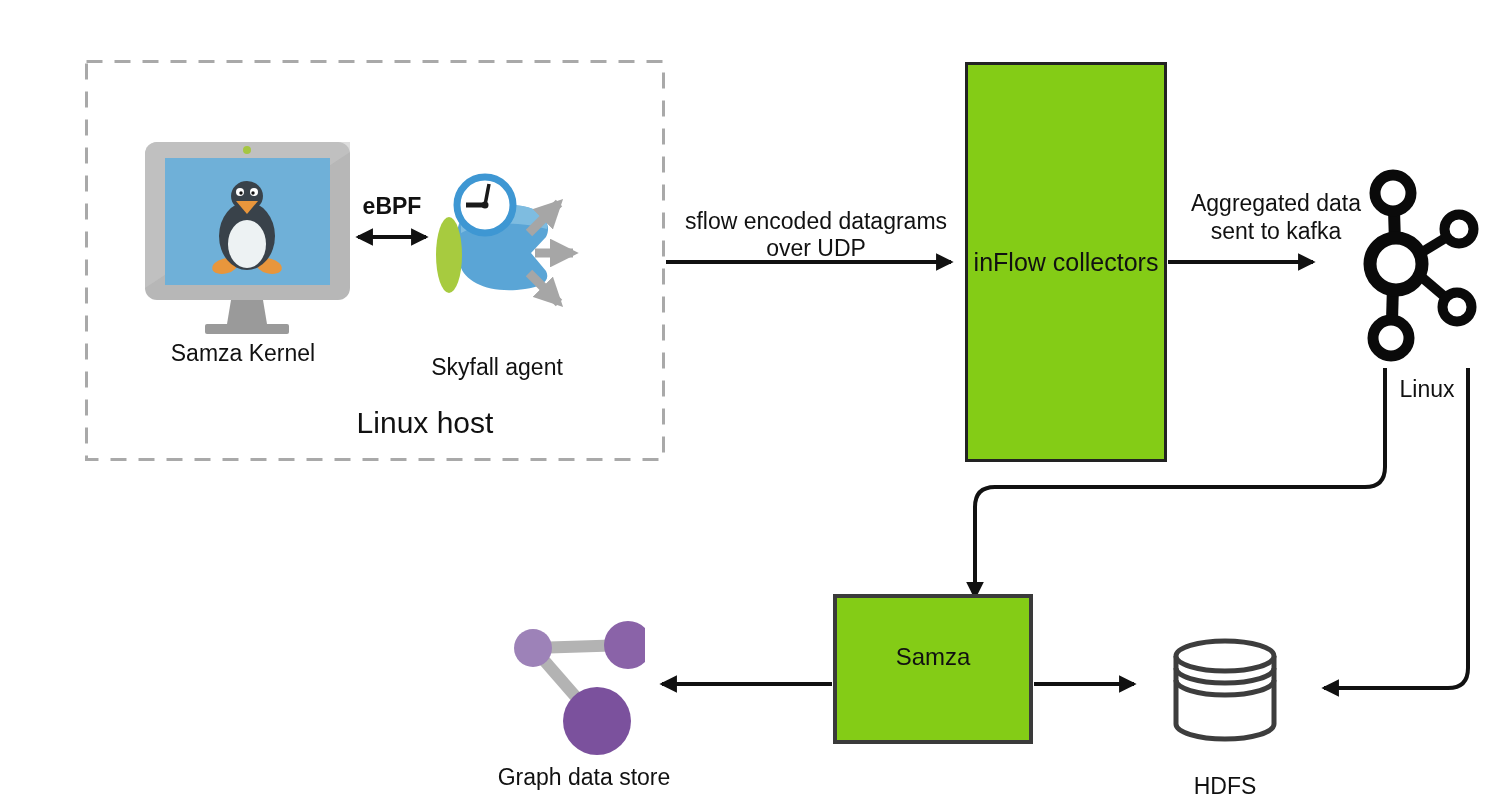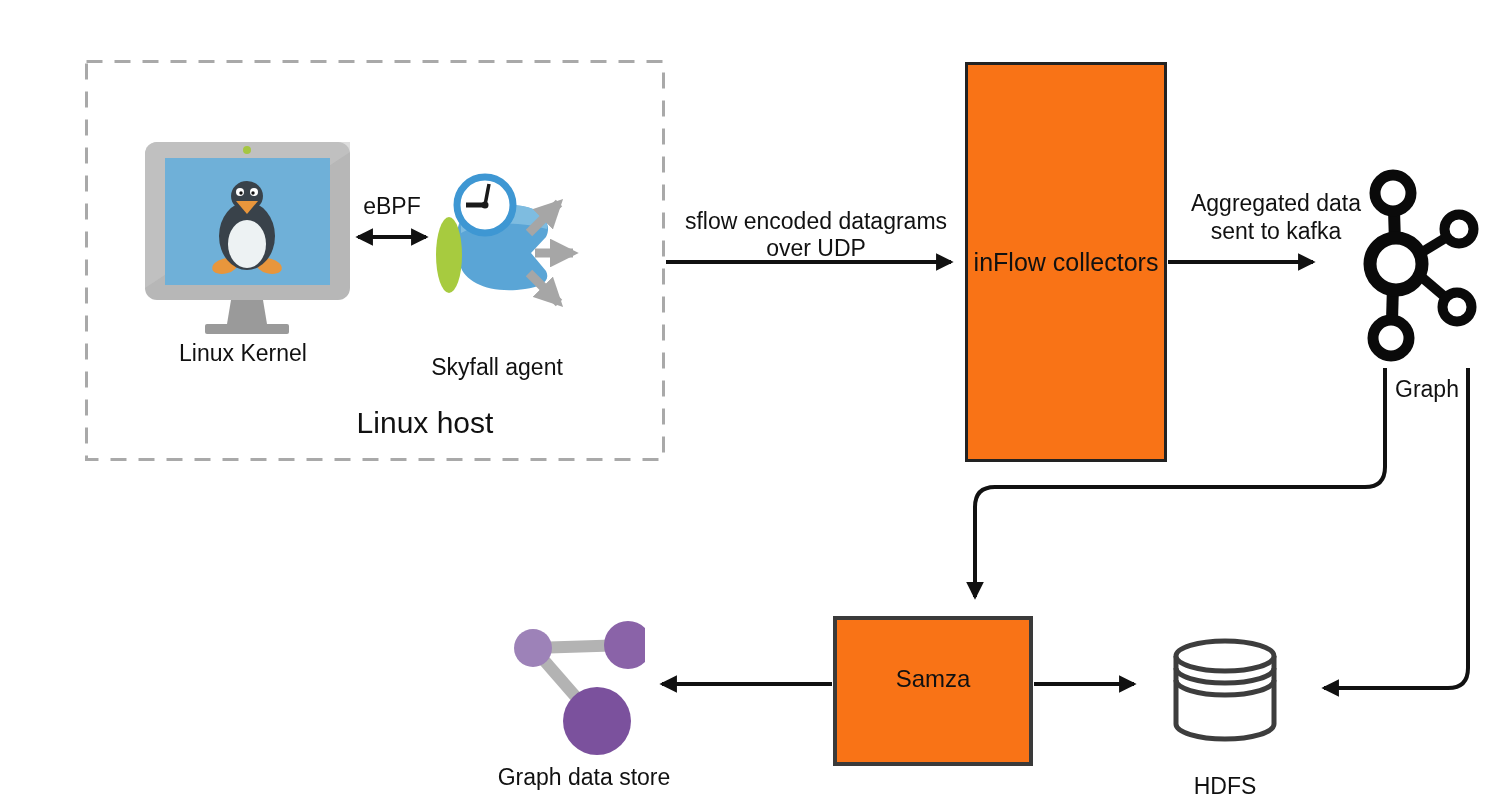--- a/index.html
+++ b/index.html
@@ -7,26 +7,26 @@
     position:relative;width:1506px;height:808px;background:#ffffff;
     overflow:hidden;font-family:"Liberation Sans", sans-serif;color:#111;
   }
   .lbl{
     position:absolute;transform:translateX(-50%);white-space:nowrap;
     font-size:23px;line-height:27px;color:#111;text-align:center;z-index:3;
   }
   .lbl-2line{line-height:27px;}
   .big-lbl{font-size:30px;margin-left:48px;}
   .node-box{
-    position:absolute;box-sizing:border-box;background:#f97316;
+    position:absolute;box-sizing:border-box;background:#84cc16;
     display:flex;align-items:center;justify-content:center;
     text-align:center;z-index:2;
   }
   .inflow-box{left:965px;top:62px;width:202px;height:400px;border:3px solid #222222;font-size:25px;}
-  .samza-box{left:833px;top:616px;width:200px;height:150px;border:4px solid #3a3a3a;font-size:24px;line-height:30px;padding-bottom:24px;}
+  .samza-box{left:833px;top:594px;width:200px;height:150px;border:4px solid #3a3a3a;font-size:24px;line-height:30px;padding-bottom:24px;}
   svg.icon{position:absolute;z-index:2;}
   svg.underlay{position:absolute;left:0;top:0;z-index:1;}
 </style>
 </head>
 <body>
 
 <div class="canvas">
 
   <svg class="underlay" width="1506" height="808" viewBox="0 0 1506 808">
     <defs>
@@ -127,37 +127,37 @@
   <div class="node-box inflow-box">
     <span>inFlow collectors</span>
   </div>
 
   <div class="node-box samza-box">
     <div>
       <div>Samza</div>
     </div>
   </div>
 
-  <div class="lbl" style="left:243px;top:340px;">Linux Kernel</div>
+  <div class="lbl" style="left:243px;top:340px;">Samza Kernel</div>
 
   <div class="lbl" style="left:497px;top:354px;">Skyfall agent</div>
 
-  <div class="lbl" style="left:392px;top:193px;">eBPF</div>
+  <div class="lbl" style="left:392px;top:193px;font-weight:bold;">eBPF</div>
 
   <div class="lbl big-lbl" style="left:377px;top:409px;">Linux host</div>
 
   <div class="lbl" style="left:1276px;top:189px;line-height:28px;">
     <div>Aggregated data</div>
     <div>sent to kafka</div>
   </div>
 
   <div class="lbl lbl-2line" style="left:816px;top:208px;">
     <div>sflow encoded datagrams</div>
     <div>over UDP</div>
   </div>
 
-  <div class="lbl" style="left:1427px;top:376px;">Graph</div>
+  <div class="lbl" style="left:1427px;top:376px;">Linux</div>
 
   <div class="lbl" style="left:584px;top:764px;">Graph data store</div>
 
   <div class="lbl" style="left:1225px;top:773px;">HDFS</div>
 
 </div>
 
 </body></html>

